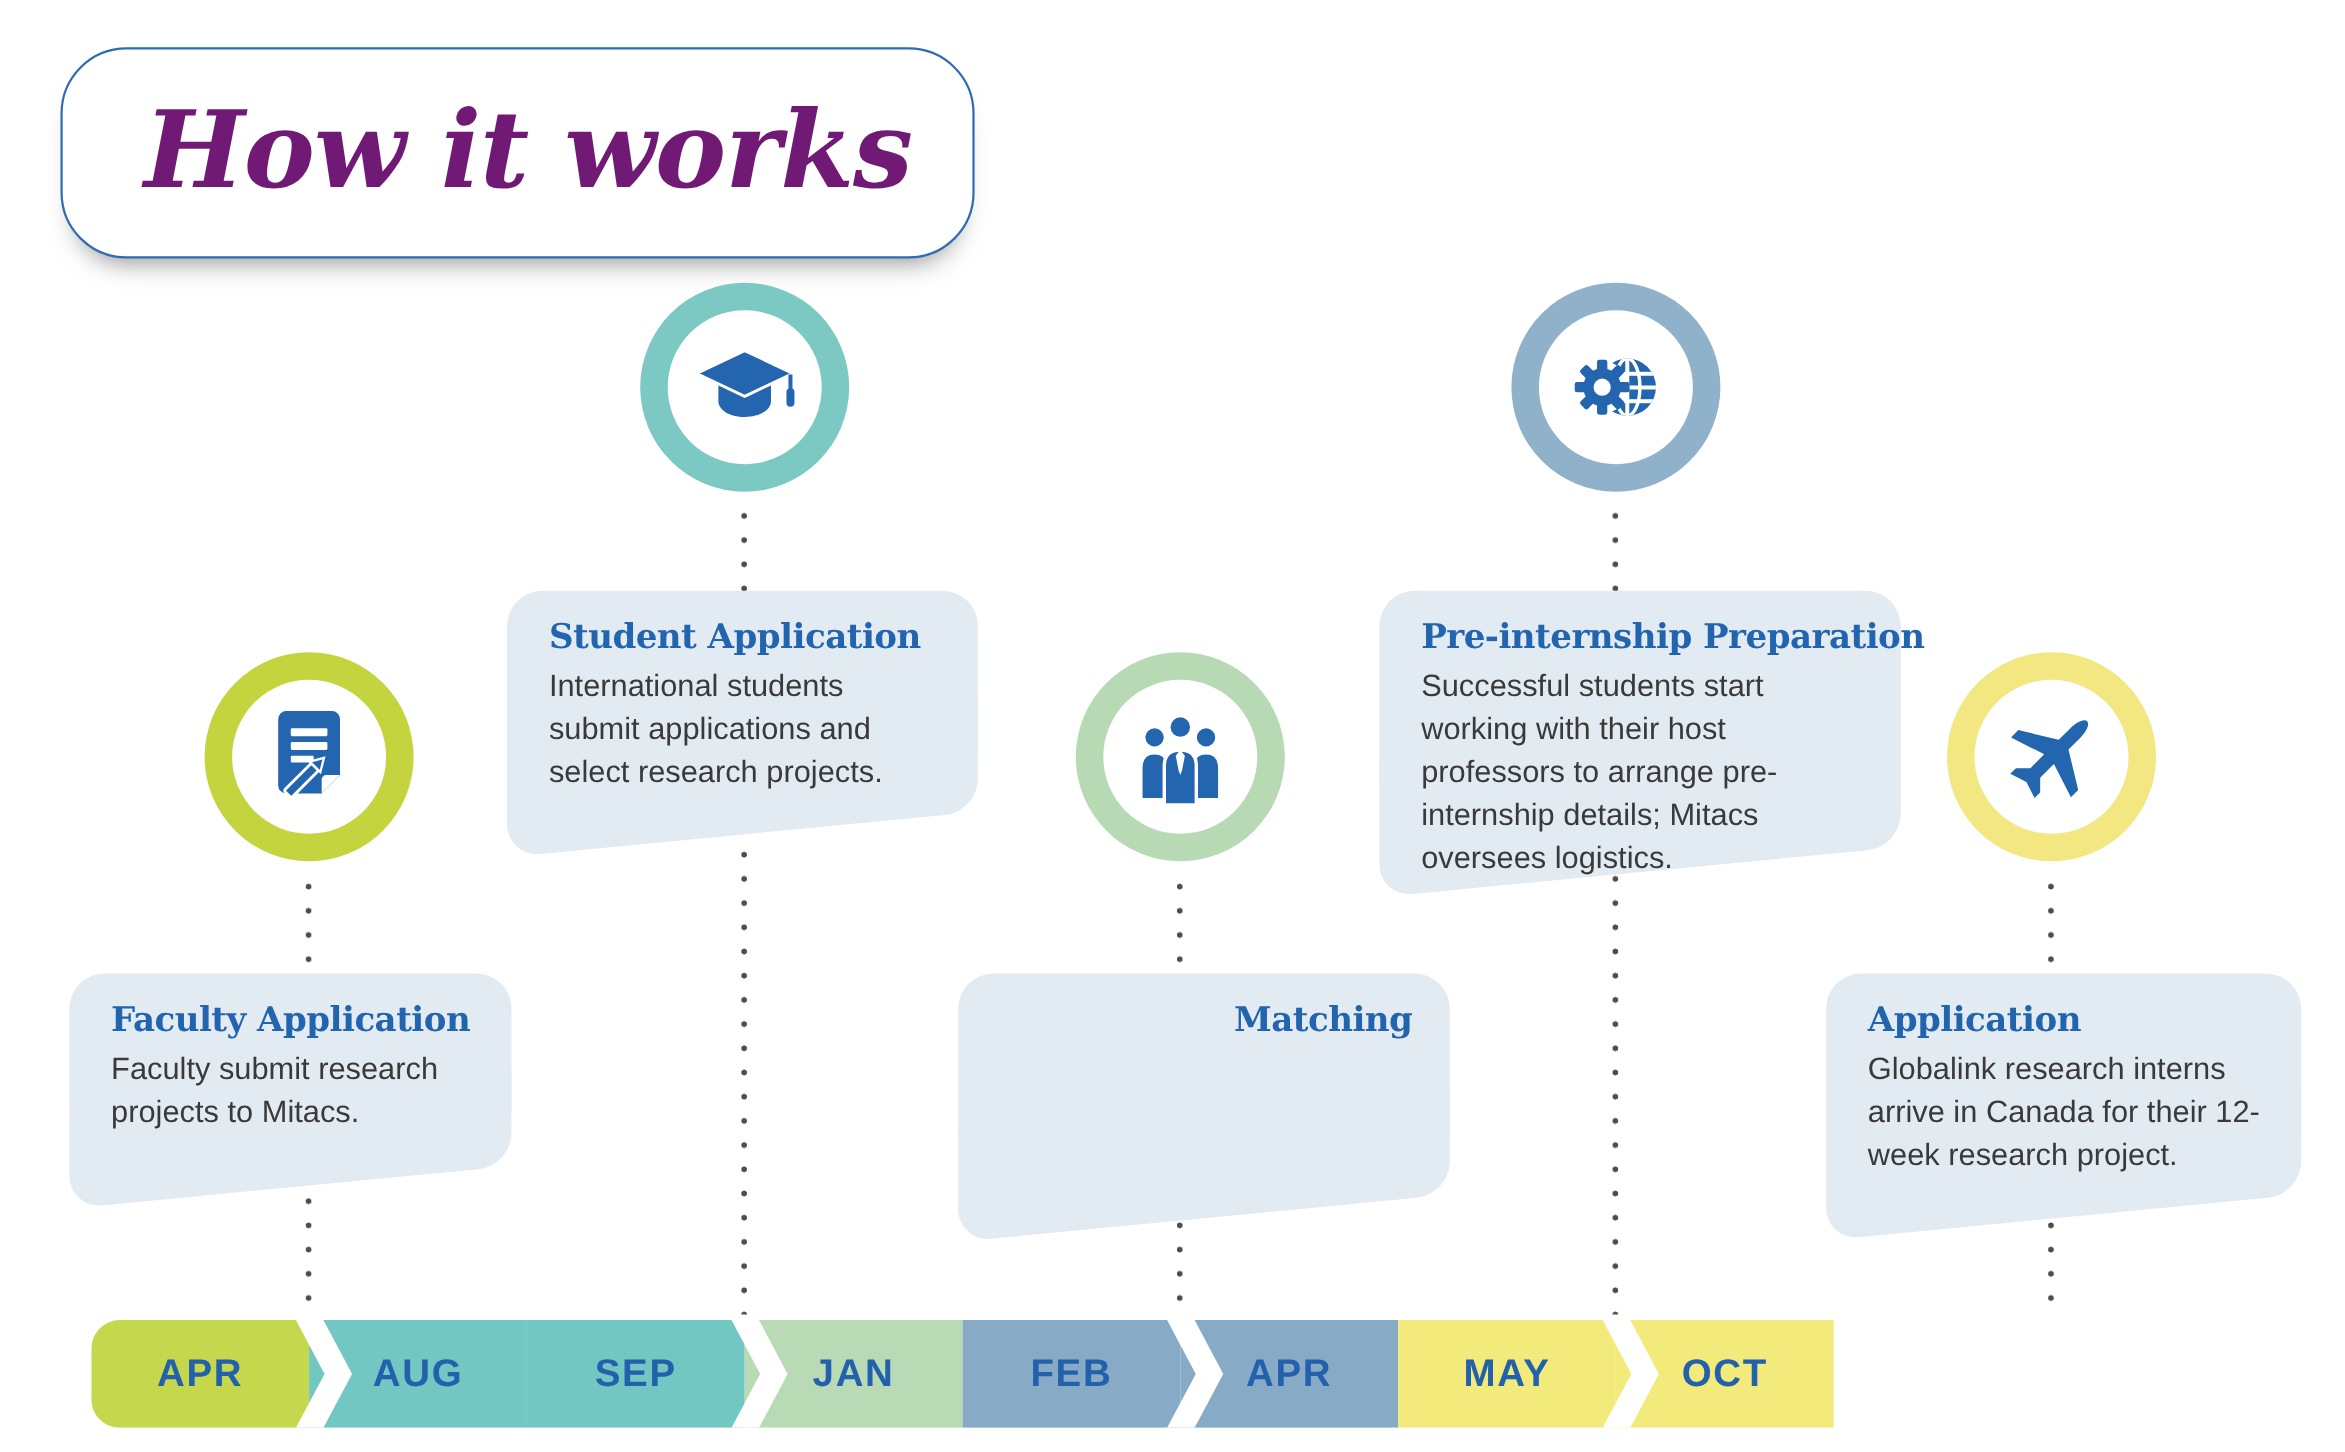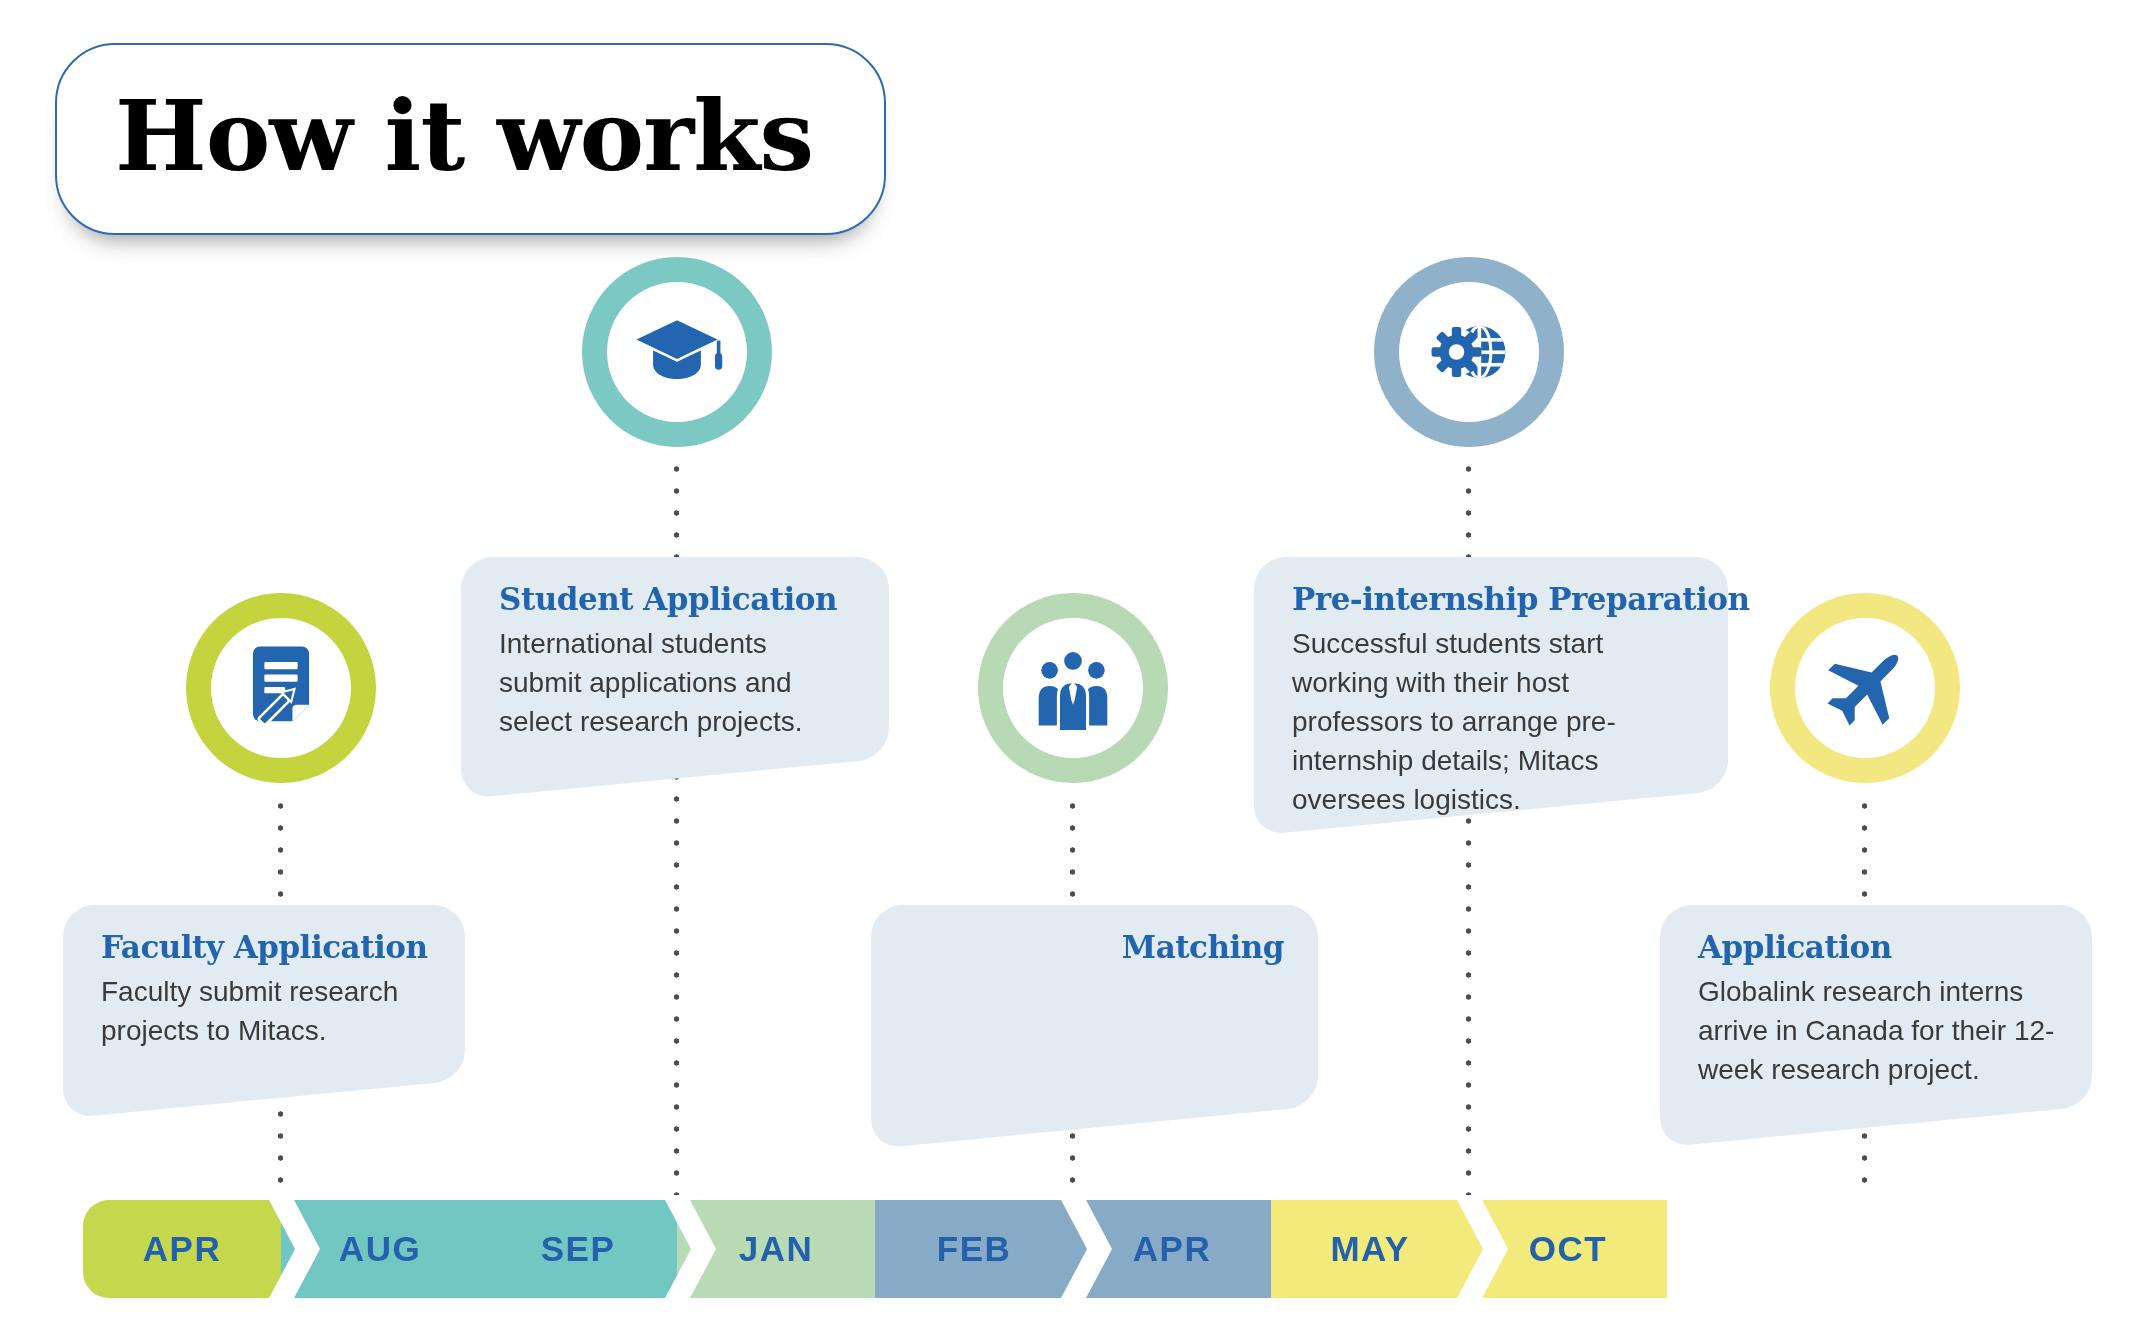--- a/index.html
+++ b/index.html
@@ -4,23 +4,23 @@
 <style>
   html,body{margin:0;padding:0;background:#fff;}
   .stage{position:relative;width:2132px;height:1320px;background:#fff;overflow:hidden;
          font-family:"Liberation Sans",sans-serif;}
 
   
   .title-box{position:absolute;left:55px;top:43px;width:827px;height:188px;
     border:2px solid #2e6cb2;border-radius:60px;background:#fff;
     box-shadow:0 18px 22px -14px rgba(70,70,70,.55);
     display:flex;align-items:center;}
-  .title-box h1{margin:0;padding:0 0 6px 58px;
+  .title-box h1{margin:16px;padding:0 0 6px 58px;
     font-family:"DejaVu Serif",serif;font-weight:bold;font-size:97px;
-    color:#000000;letter-spacing:-1px;}
+    color:#701a75;letter-spacing:-1px;font-style:italic;}
 
   
   .dotline{position:absolute;width:5px;z-index:1;
     background-image:radial-gradient(circle,#4d4d4d 2.4px,rgba(0,0,0,0) 2.9px);
     background-size:5px 22px;background-repeat:repeat-y;background-position:center top;}
   .dl1{left:278px;top:795px;height:400px;}
   .dl2{left:674px;top:458px;height:737px;}
   .dl3{left:1070px;top:795px;height:400px;}
   .dl4{left:1466px;top:458px;height:737px;}
   .dl5{left:1862px;top:795px;height:400px;}
@@ -30,21 +30,21 @@
   .ring-inner{position:absolute;left:25px;top:25px;width:140px;height:140px;border-radius:50%;
     background:#fff;display:flex;align-items:center;justify-content:center;}
   .ring-inner svg{width:104px;height:104px;display:block;}
   .r1{left:186px;top:593px;}
   .r2{left:582px;top:257px;}
   .r3{left:978px;top:593px;}
   .r4{left:1374px;top:257px;}
   .r5{left:1770px;top:593px;}
 
   
-  .bubble{position:absolute;z-index:2;--bb:#e3ebf2;padding:24px 34px 0 38px;box-sizing:border-box;margin-top:20px;}
+  .bubble{position:absolute;z-index:2;--bb:#e3ebf2;padding:24px 34px 0 38px;box-sizing:border-box;}
   .bubble::before{content:"";position:absolute;left:0;right:0;top:0;bottom:13%;
     background:var(--bb);border-radius:32px;z-index:-1;}
   .bubble::after{content:"";position:absolute;left:0;right:0;top:34%;bottom:2%;
     background:var(--bb);border-radius:30px;transform:skewY(-5.5deg);
     transform-origin:100% 50%;z-index:-1;}
   .bubble h2{margin:0;font-family:"DejaVu Serif",serif;font-weight:bold;font-size:31px;
     color:#2264ae;white-space:nowrap;letter-spacing:-0.5px;}
   .bubble p{margin:7px 0 0 0;font-size:28px;line-height:39px;color:#3a3a3a;}
   .b1{left:63px;top:885px;width:402px;height:178px;}
   .b2{left:461px;top:537px;width:428px;height:205px;}

